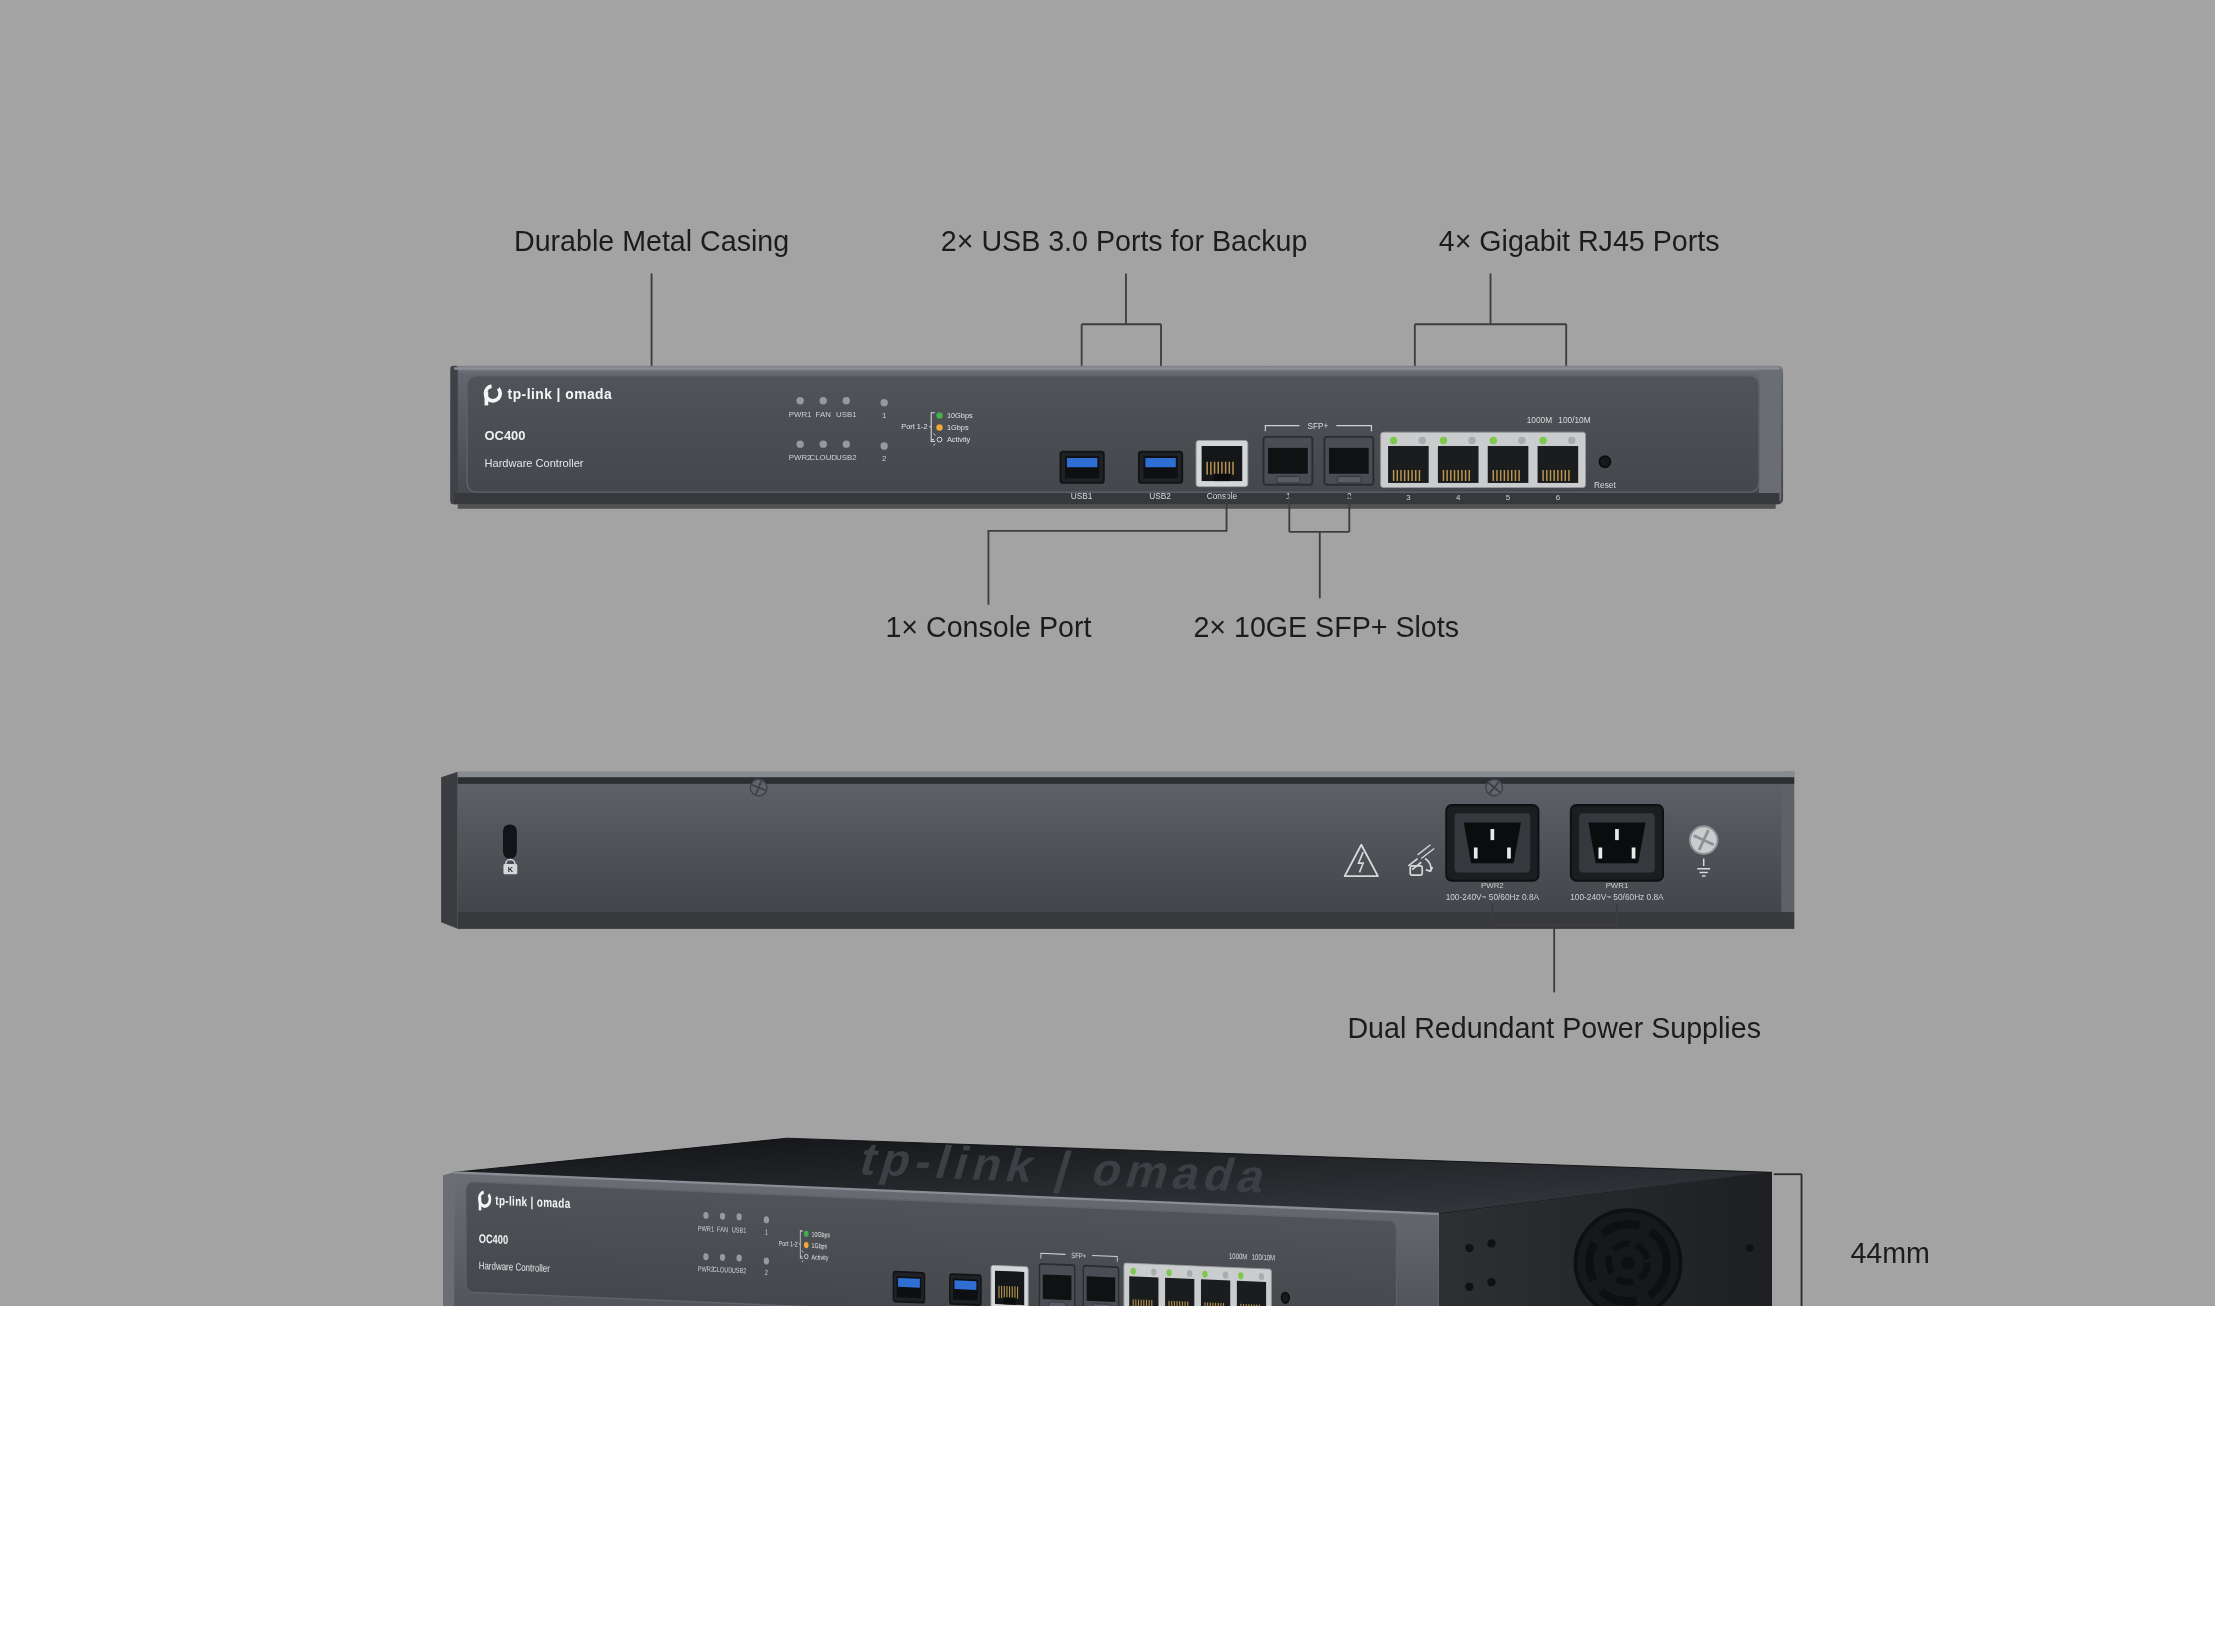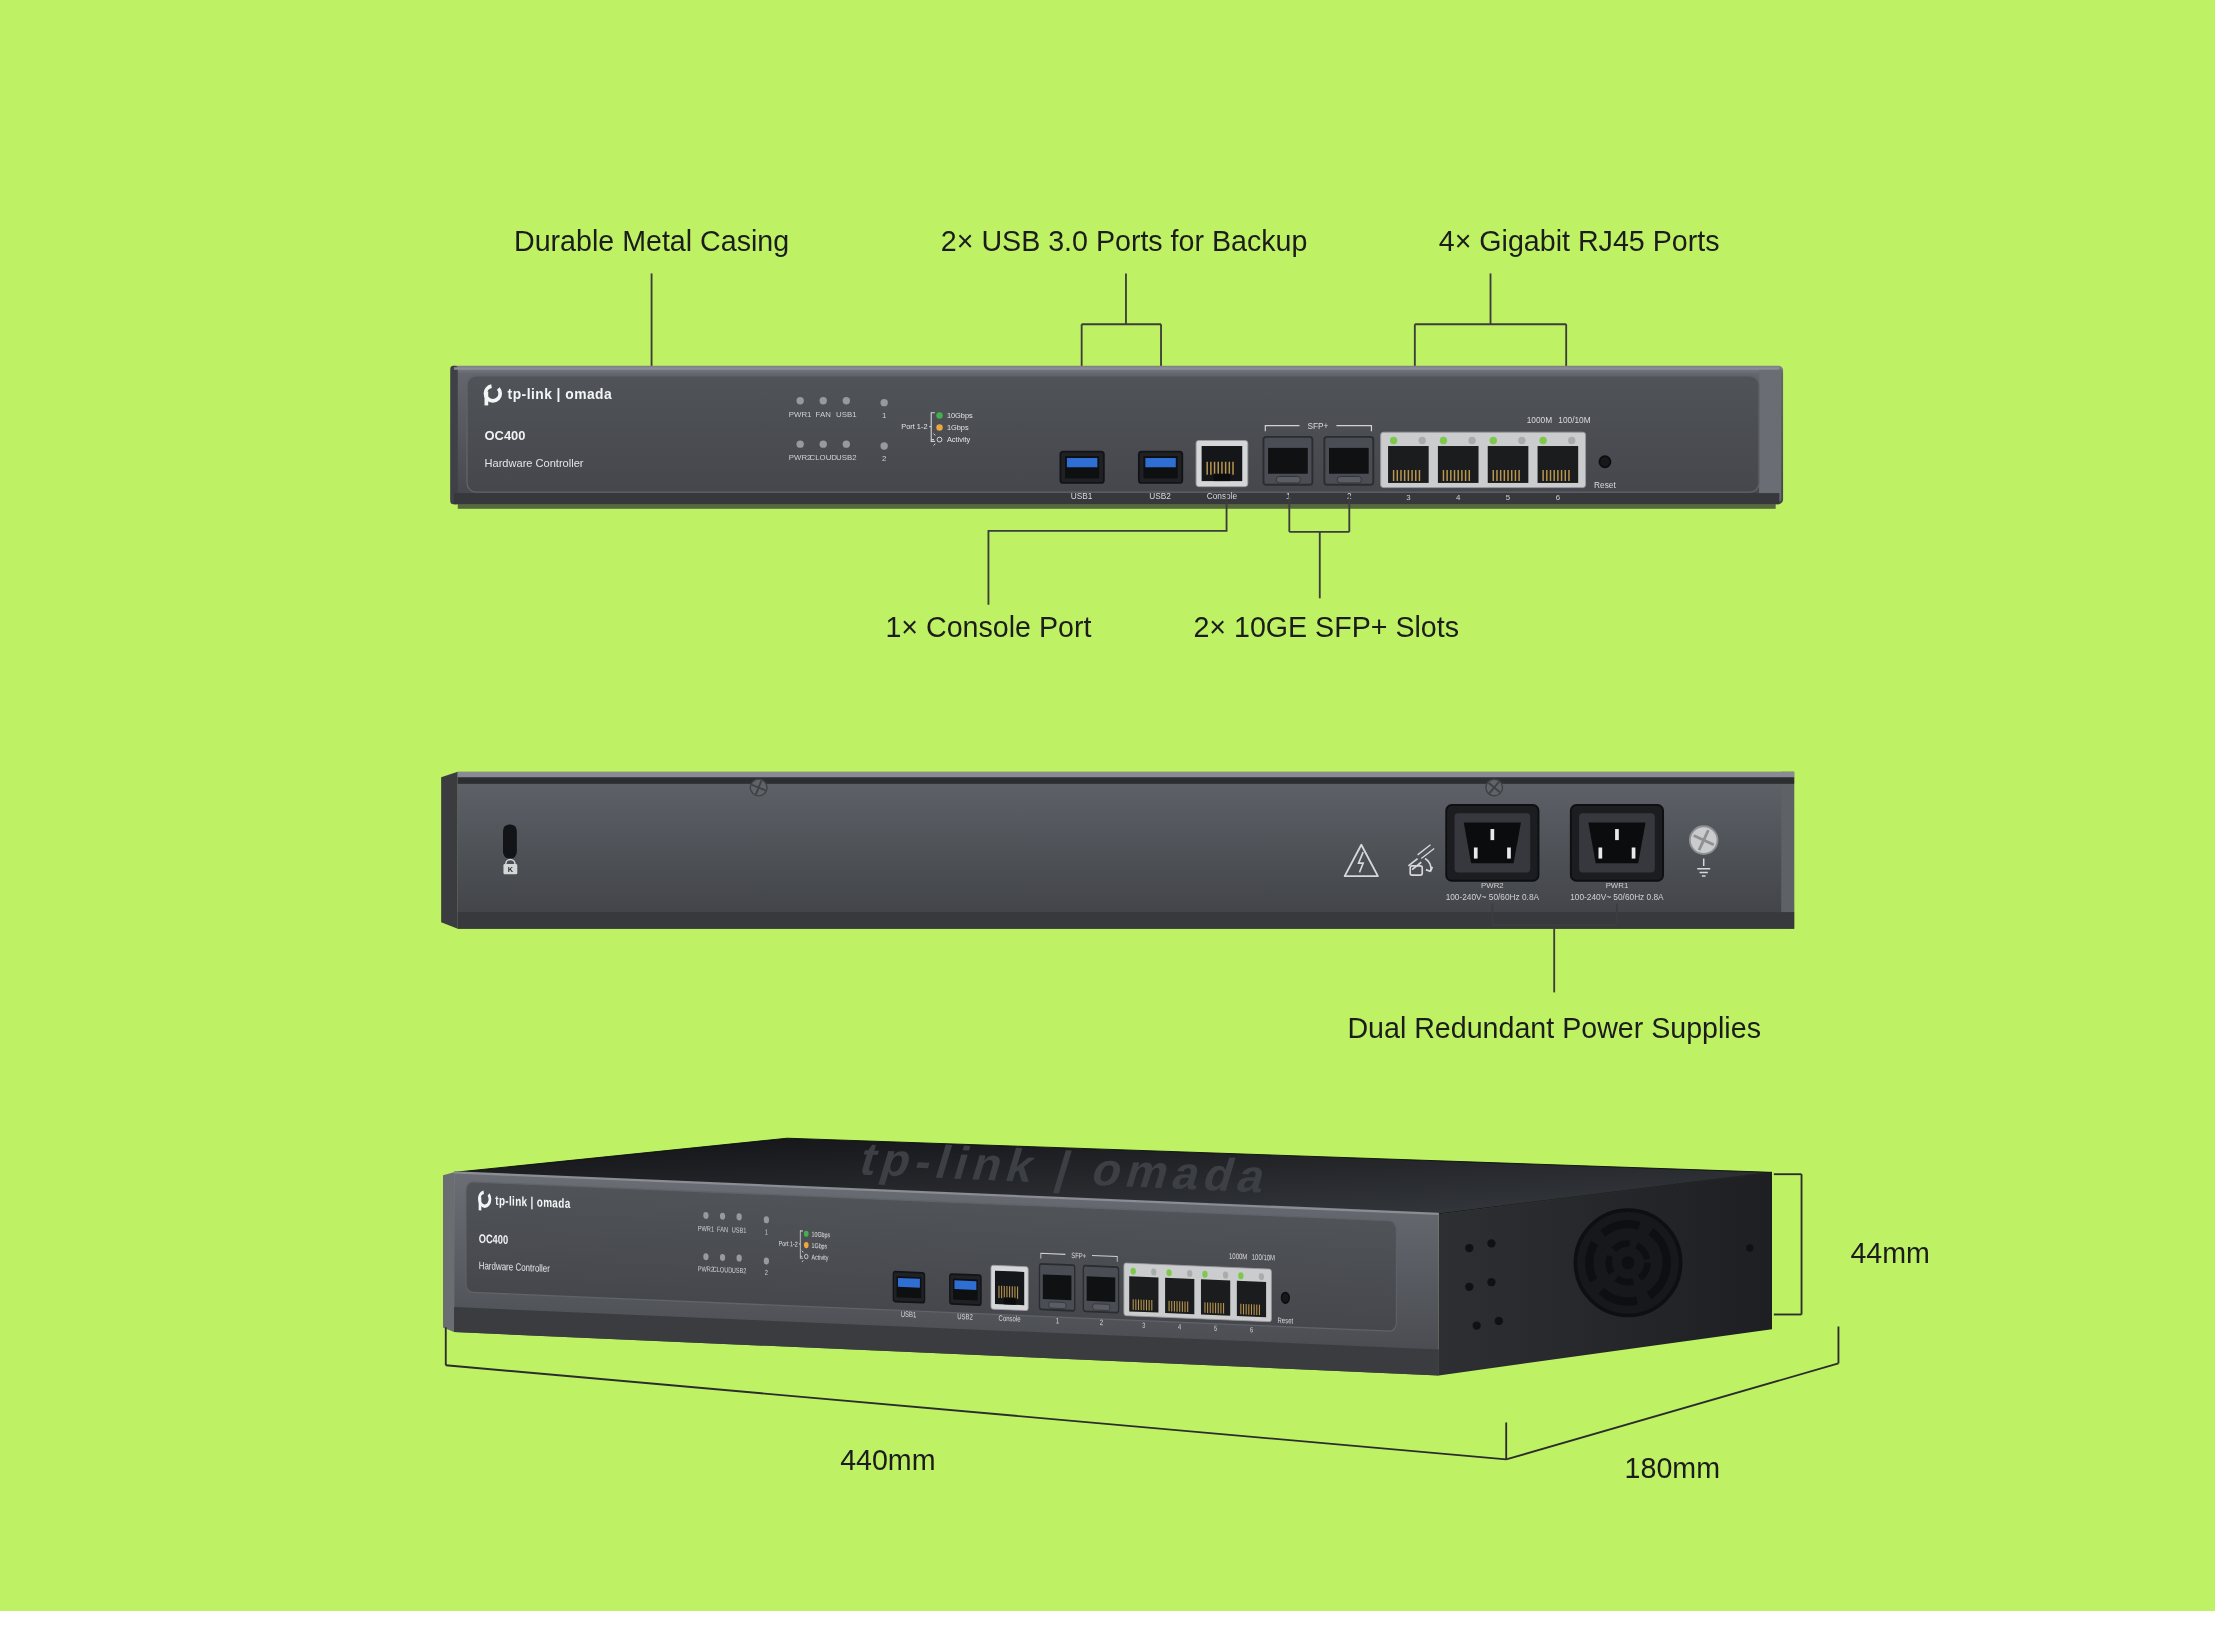--- a/index.html
+++ b/index.html
@@ -1,16 +1,16 @@
 <!DOCTYPE html>
 <html style="font-size:14.8px"><head>
 <meta charset="utf-8">
 <style>
   html,body{margin:0;padding:0;background:#ffffff;}
-  .stage{position:relative;width:2215px;height:1611px;background:#bef264;overflow:hidden;}
+  .stage{position:relative;width:2215px;height:1306px;background:#a3a3a3;overflow:hidden;}
   svg text{font-family:"Liberation Sans","DejaVu Sans",sans-serif;}
   .callout{font-size:31px;fill:#1c1c1c;font-weight:400;}
   .dim{font-size:31px;fill:#1c1c1c;}
   .tiny{font-size:9px;fill:#d9dadd;}
   .tiny2{font-size:8.5px;fill:#d2d3d6;}
   .microled{font-size:8.5px;fill:#cfd1d4;}
   .legendtx{font-size:8px;fill:#e2e3e5;}
   .brand{font-size:15px;font-weight:bold;fill:#f4f5f6;letter-spacing:.5px;}
   .model{font-size:14px;font-weight:bold;fill:#f0f1f3;}
   .subtitle{font-size:12px;fill:#e4e5e8;}

